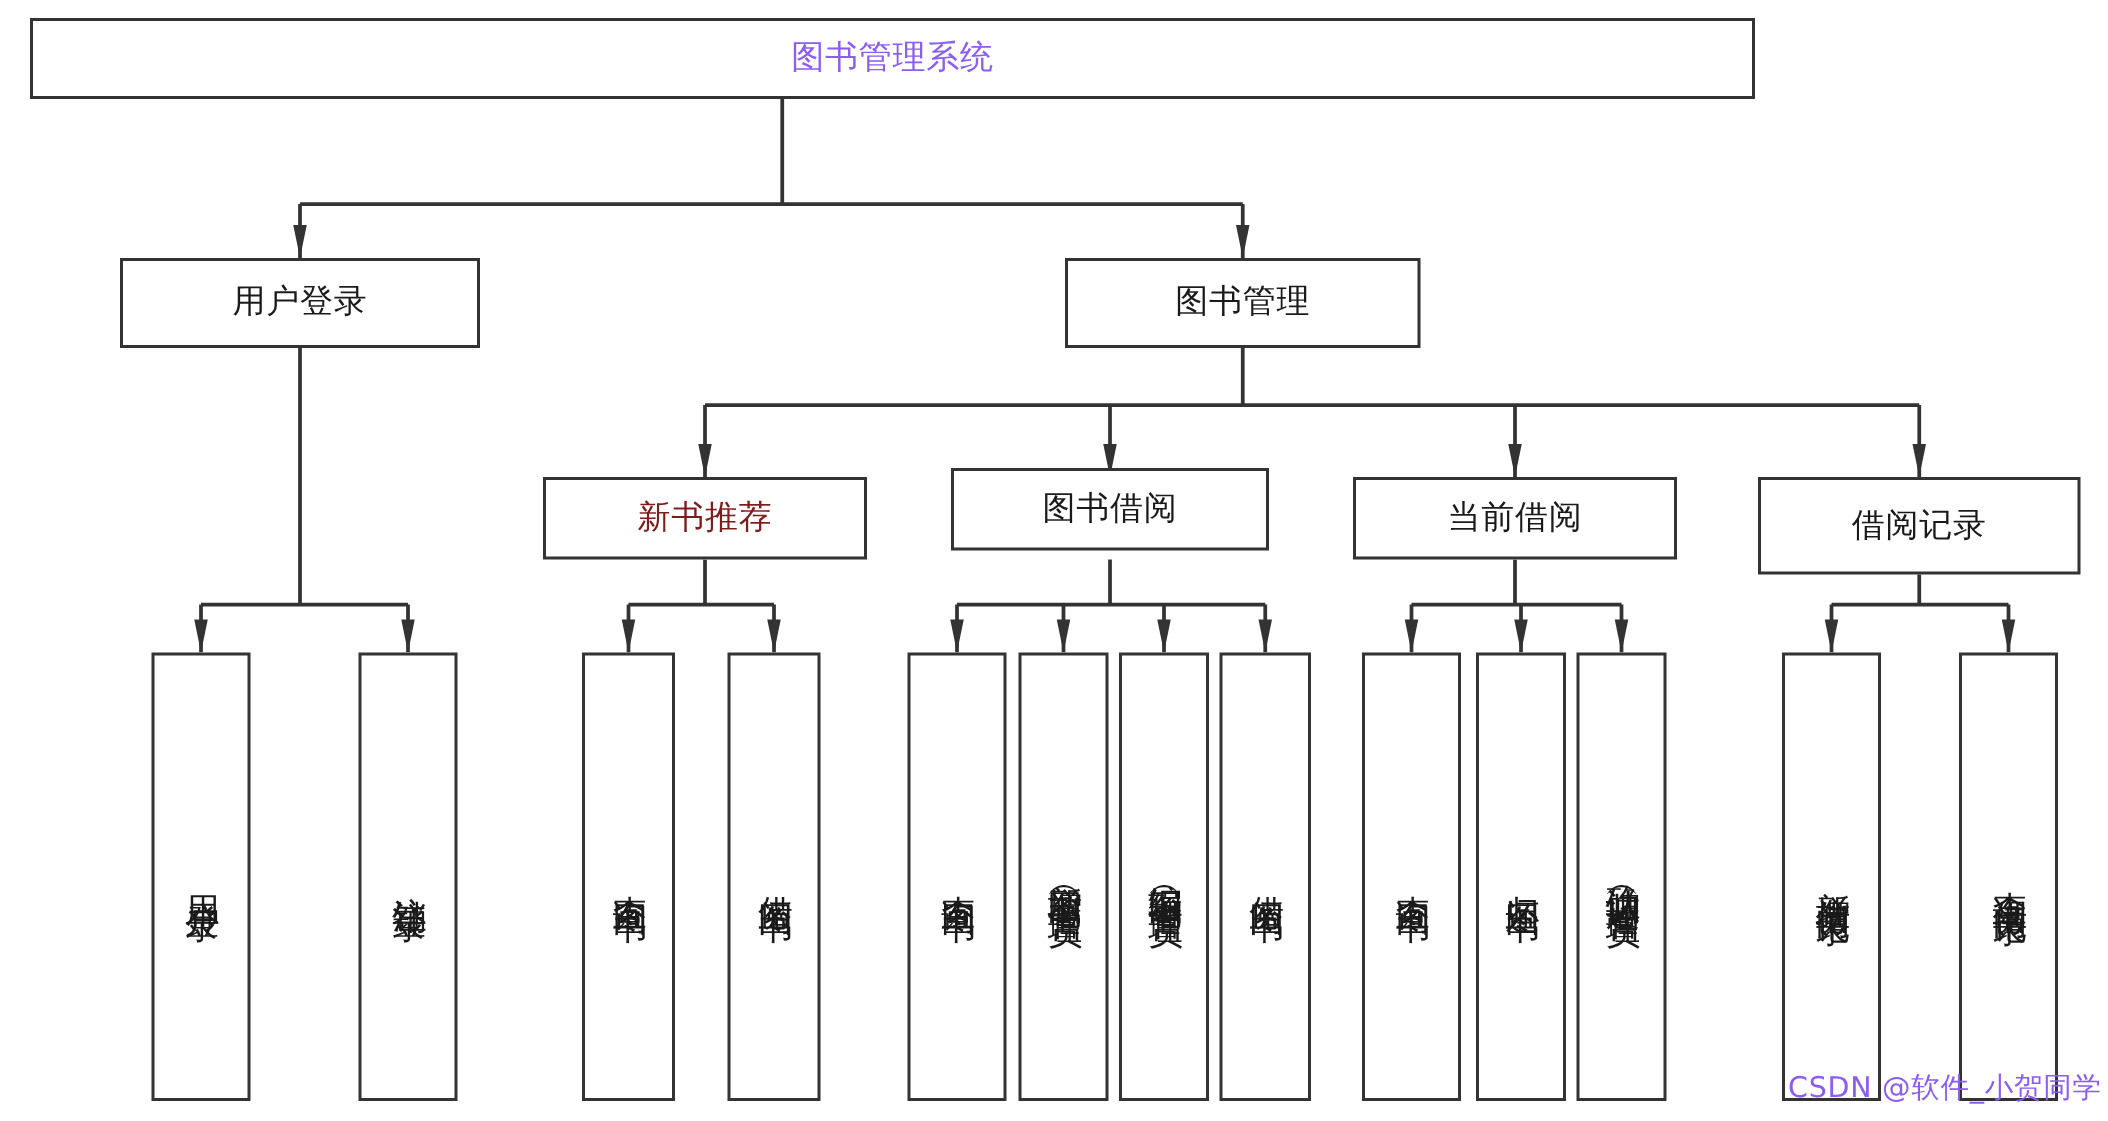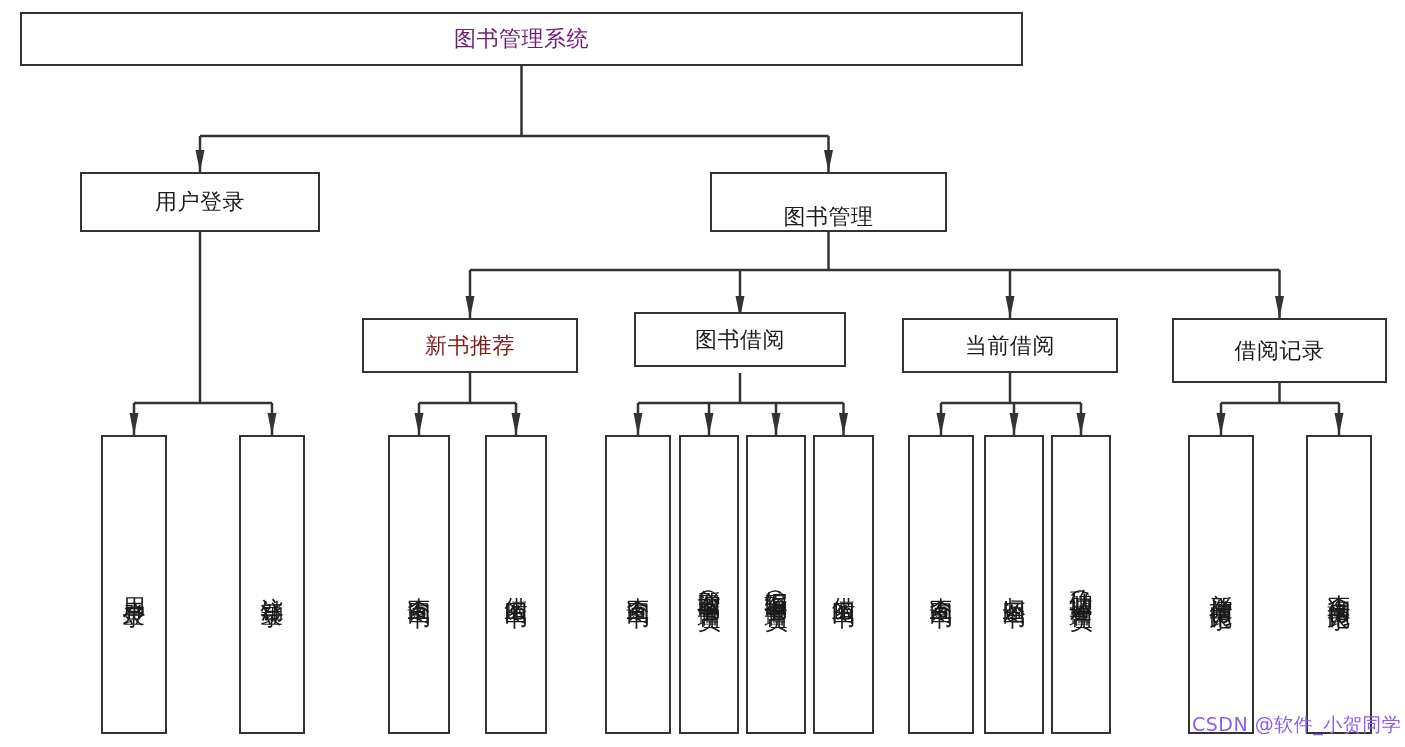--- a/index.html
+++ b/index.html
@@ -117,27 +117,27 @@
       <line x1="1081" y1="403" x2="1081" y2="435" stroke="#333333" stroke-width="2.5"></line>
       <polygon points="1076.5,413 1085.5,413 1081,435" fill="#333333"></polygon>
       <line x1="1279.5" y1="373" x2="1279.5" y2="403" stroke="#333333" stroke-width="2.5"></line>
       <line x1="1221" y1="403" x2="1339" y2="403" stroke="#333333" stroke-width="2.5"></line>
       <line x1="1221" y1="403" x2="1221" y2="435" stroke="#333333" stroke-width="2.5"></line>
       <polygon points="1216.5,413 1225.5,413 1221,435" fill="#333333"></polygon>
       <line x1="1339" y1="403" x2="1339" y2="435" stroke="#333333" stroke-width="2.5"></line>
       <polygon points="1334.5,413 1343.5,413 1339,435" fill="#333333"></polygon>
     </svg>
   <div id="nodes">
-      <div class="node horiz" style="left: 20px; top: 12px; width: 1003px; height: 54px; border-color: rgb(51, 51, 51); background: rgb(255, 255, 255); color: #701a75;">
+      <div class="node horiz" style="left: 20px; top: 12px; width: 1150px; height: 54px; border-color: rgb(51, 51, 51); background: rgb(255, 255, 255); color: #8b5cf6;">
         <span class="label">图书管理系统</span>
       </div>
       <div class="node horiz" style="left: 80px; top: 172px; width: 240px; height: 60px; border-color: rgb(51, 51, 51); background: rgb(255, 255, 255); color: rgb(26, 26, 26);">
         <span class="label">用户登录</span>
       </div>
-      <div class="node horiz" style="left: 710px; top: 172px; width: 237px; height: 60px; border-color: rgb(51, 51, 51); background: rgb(255, 255, 255); color: rgb(26, 26, 26); align-items: flex-end;">
+      <div class="node horiz" style="left: 710px; top: 172px; width: 237px; height: 60px; border-color: rgb(51, 51, 51); background: rgb(255, 255, 255); color: rgb(26, 26, 26);">
         <span class="label">图书管理</span>
       </div>
       <div class="node horiz" style="left: 362px; top: 318px; width: 216px; height: 55px; border-color: rgb(51, 51, 51); background: rgb(255, 255, 255); color: #7f1d1d;">
         <span class="label">新书推荐</span>
       </div>
       <div class="node horiz" style="left: 634px; top: 312px; width: 212px; height: 55px; border-color: rgb(51, 51, 51); background: rgb(255, 255, 255); color: rgb(26, 26, 26);">
         <span class="label">图书借阅</span>
       </div>
       <div class="node horiz" style="left: 902px; top: 318px; width: 216px; height: 55px; border-color: rgb(51, 51, 51); background: rgb(255, 255, 255); color: rgb(26, 26, 26);">
         <span class="label">当前借阅</span>

